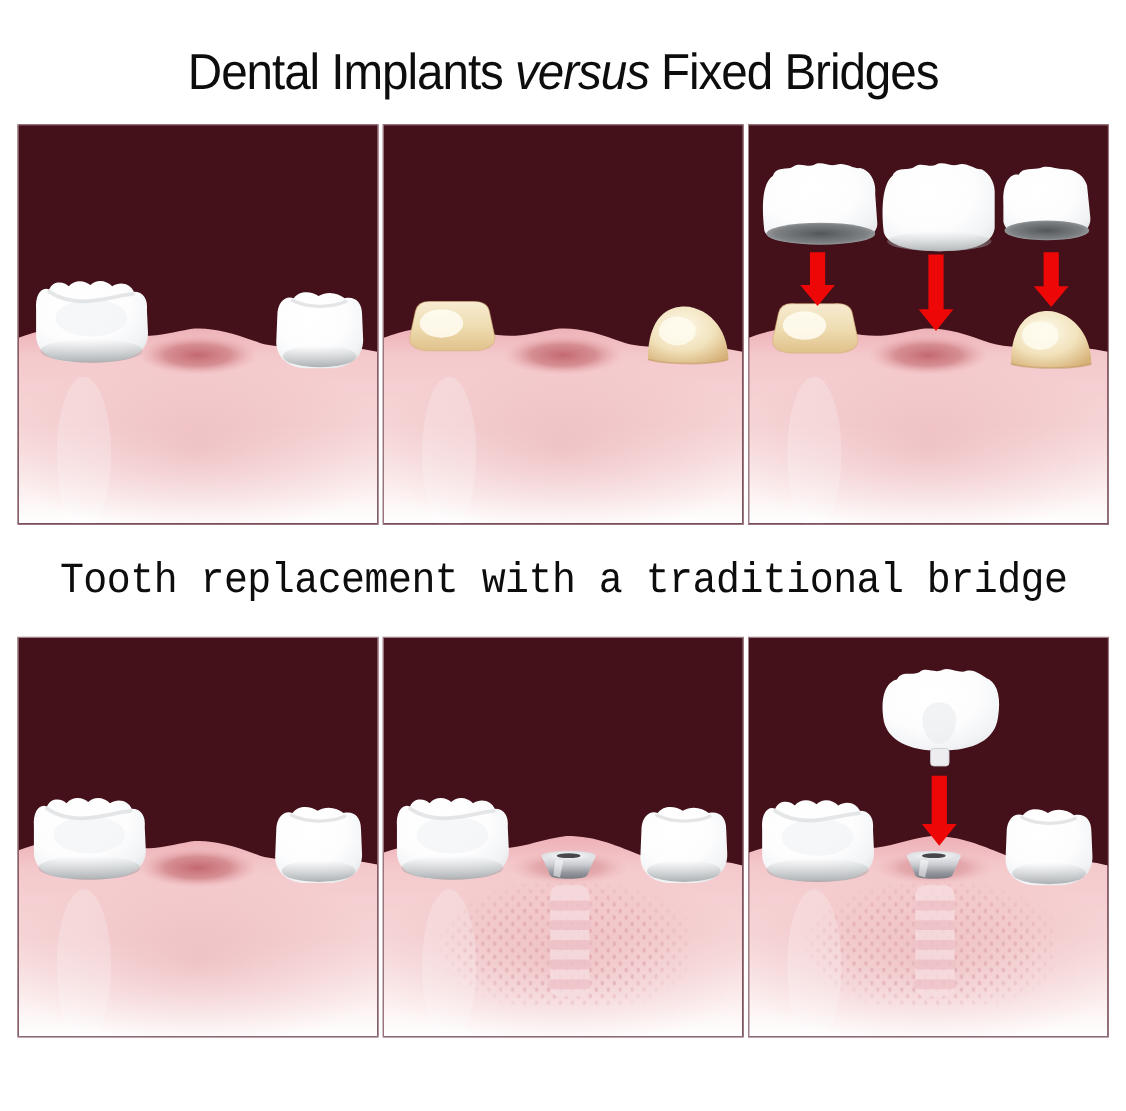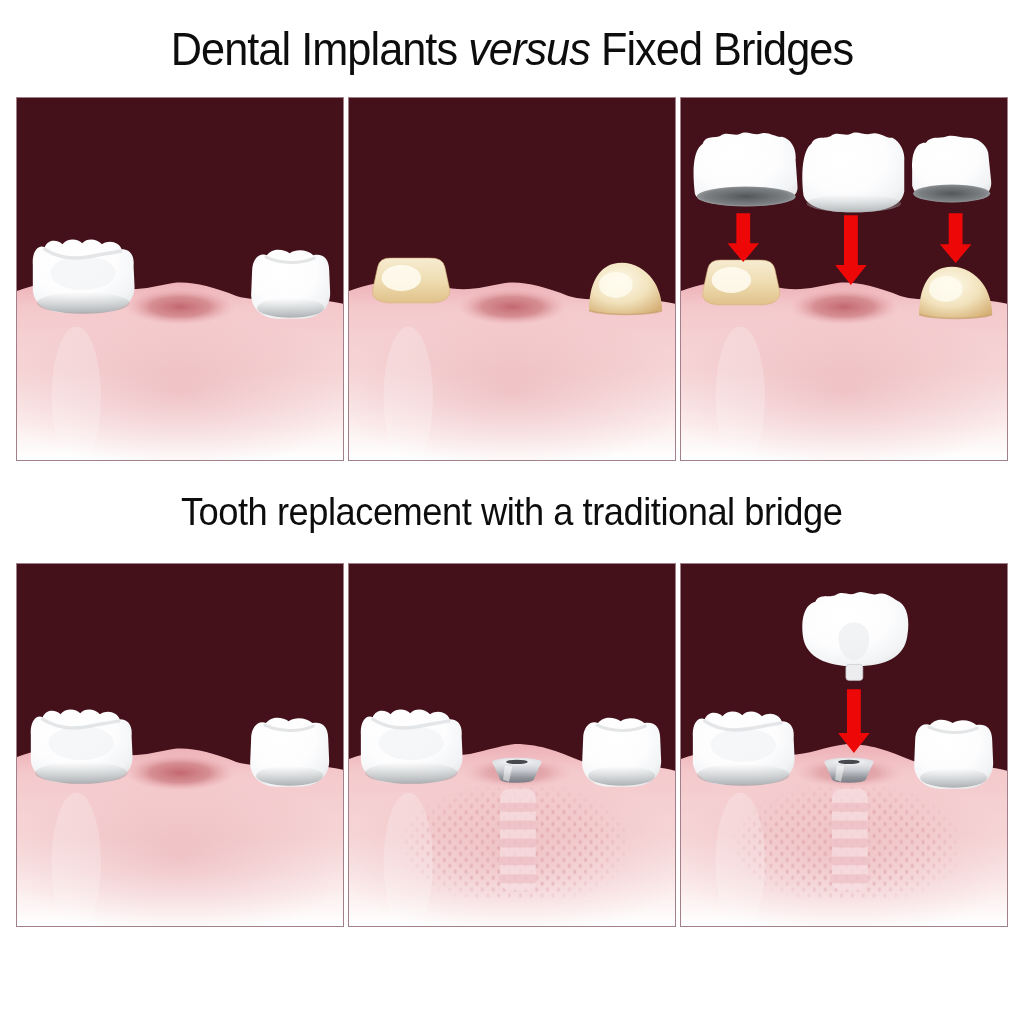--- a/index.html
+++ b/index.html
@@ -1,24 +1,24 @@
 <!DOCTYPE html>
 <html><head>
 <meta charset="utf-8">
 <style>
   html,body{margin:0;padding:0;background:#ffffff;}
   body{width:1024px;font-family:"Liberation Sans",sans-serif;color:#0d0d0d;}
-  .page{width:1024px;box-sizing:border-box;padding:0 16px;}
+  .page{width:1024px;box-sizing:border-box;padding:16px 16px;}
   .title-wrap{height:97px;display:flex;align-items:center;justify-content:center;text-align:center;}
   .title{font-size:46px;letter-spacing:-1px;white-space:nowrap;transform:scaleX(0.94);transform-origin:center;font-weight:400;}
   .title .it{font-style:italic;}
   .panel-row{display:flex;gap:4px;}
   .panel{margin:0;flex:1;height:364px;box-sizing:border-box;border:1px solid #a2808a;background:#44111a;overflow:hidden;}
   .panel svg{display:block;width:100%;height:100%;}
-  .caption-wrap{height:102px;display:flex;align-items:center;justify-content:center;text-align:center;}
+  .caption-wrap{height:102px;display:flex;align-items:center;justify-content:center;text-align:center;font-family:Liberation Mono, monospace;}
   .caption-wrap.last{height:81px;}
   .caption{font-size:39px;letter-spacing:-0.5px;white-space:nowrap;transform:scaleX(0.93);transform-origin:center;font-weight:400;}
   .defs-holder{position:absolute;width:0;height:0;overflow:hidden;}
 </style>
 </head>
 <body>
 
 <svg class="defs-holder" aria-hidden="true">
   <defs>
     <linearGradient id="gumGrad" x1="0" y1="0" x2="0" y2="1">

